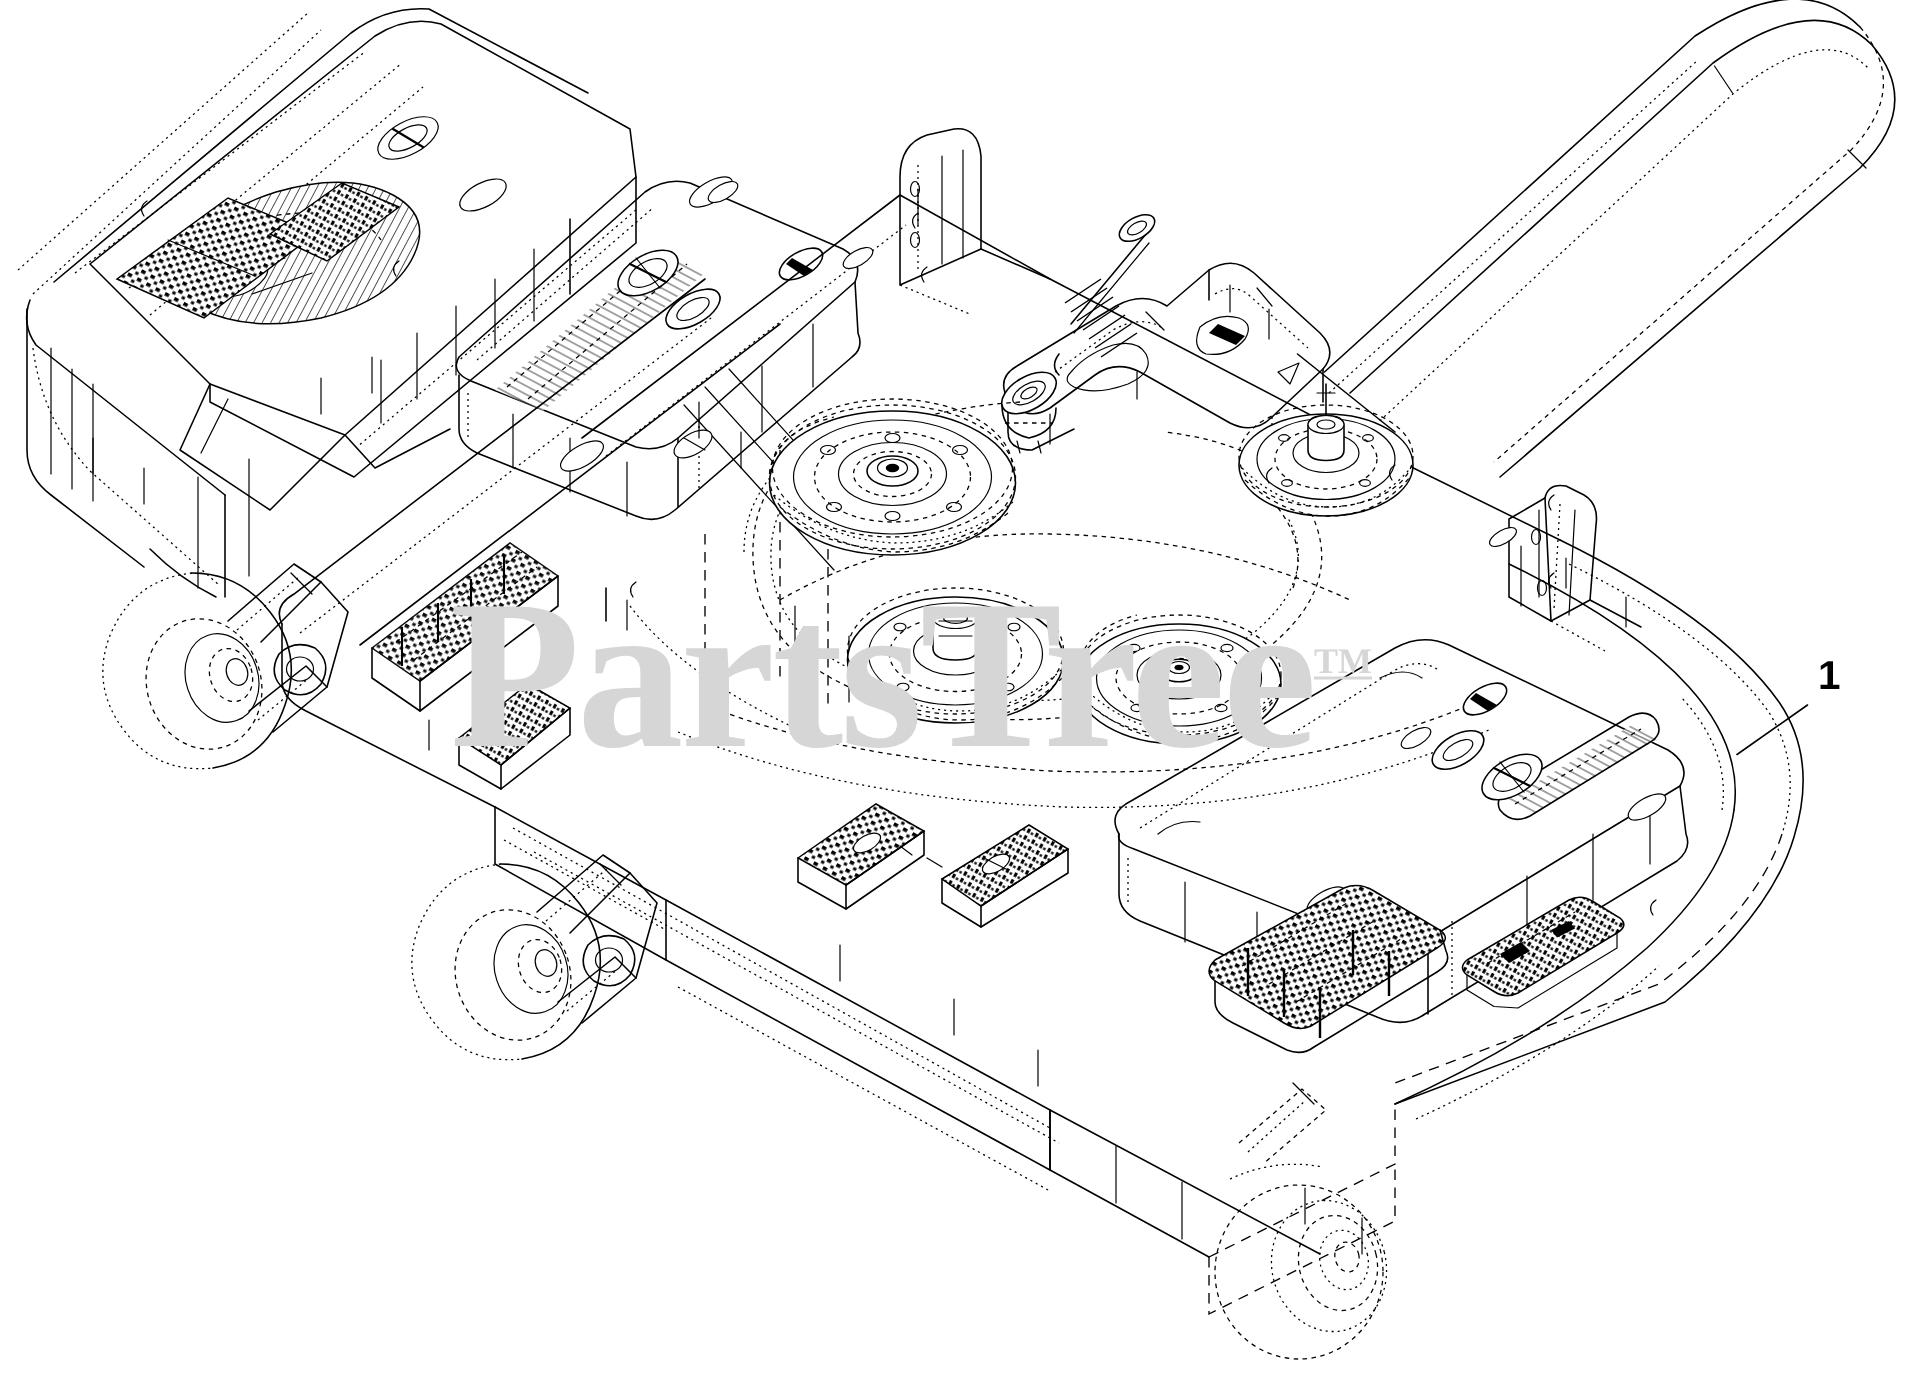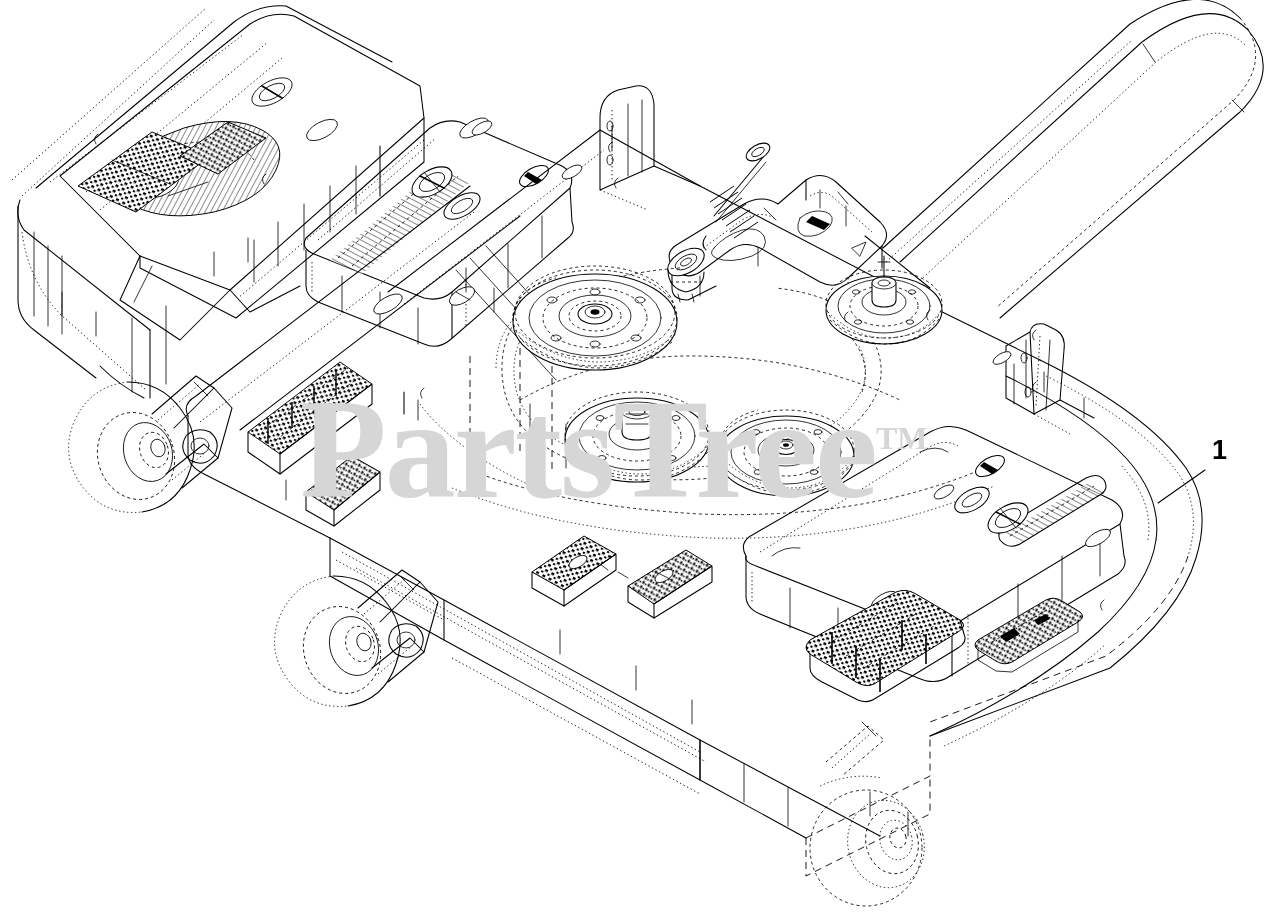--- a/index.html
+++ b/index.html
@@ -17,23 +17,24 @@
     font-size:142px;
     font-weight:700;
     letter-spacing:-2px;
     color:#d6d6d6;
     line-height:1;
     white-space:nowrap;
     user-select:none;
     pointer-events:none;
   }
   .wm .tm{
-    font-size:32px;
+    font-size:24px;
     vertical-align:super;
     letter-spacing:0;
+    text-decoration:underline;
   }
   .callout{
     position:absolute;
     left:1212px; top:437px;
     font-family:"Liberation Sans", sans-serif;
     font-size:27px;
     font-weight:700;
     color:#000;
     line-height:1;
   }

